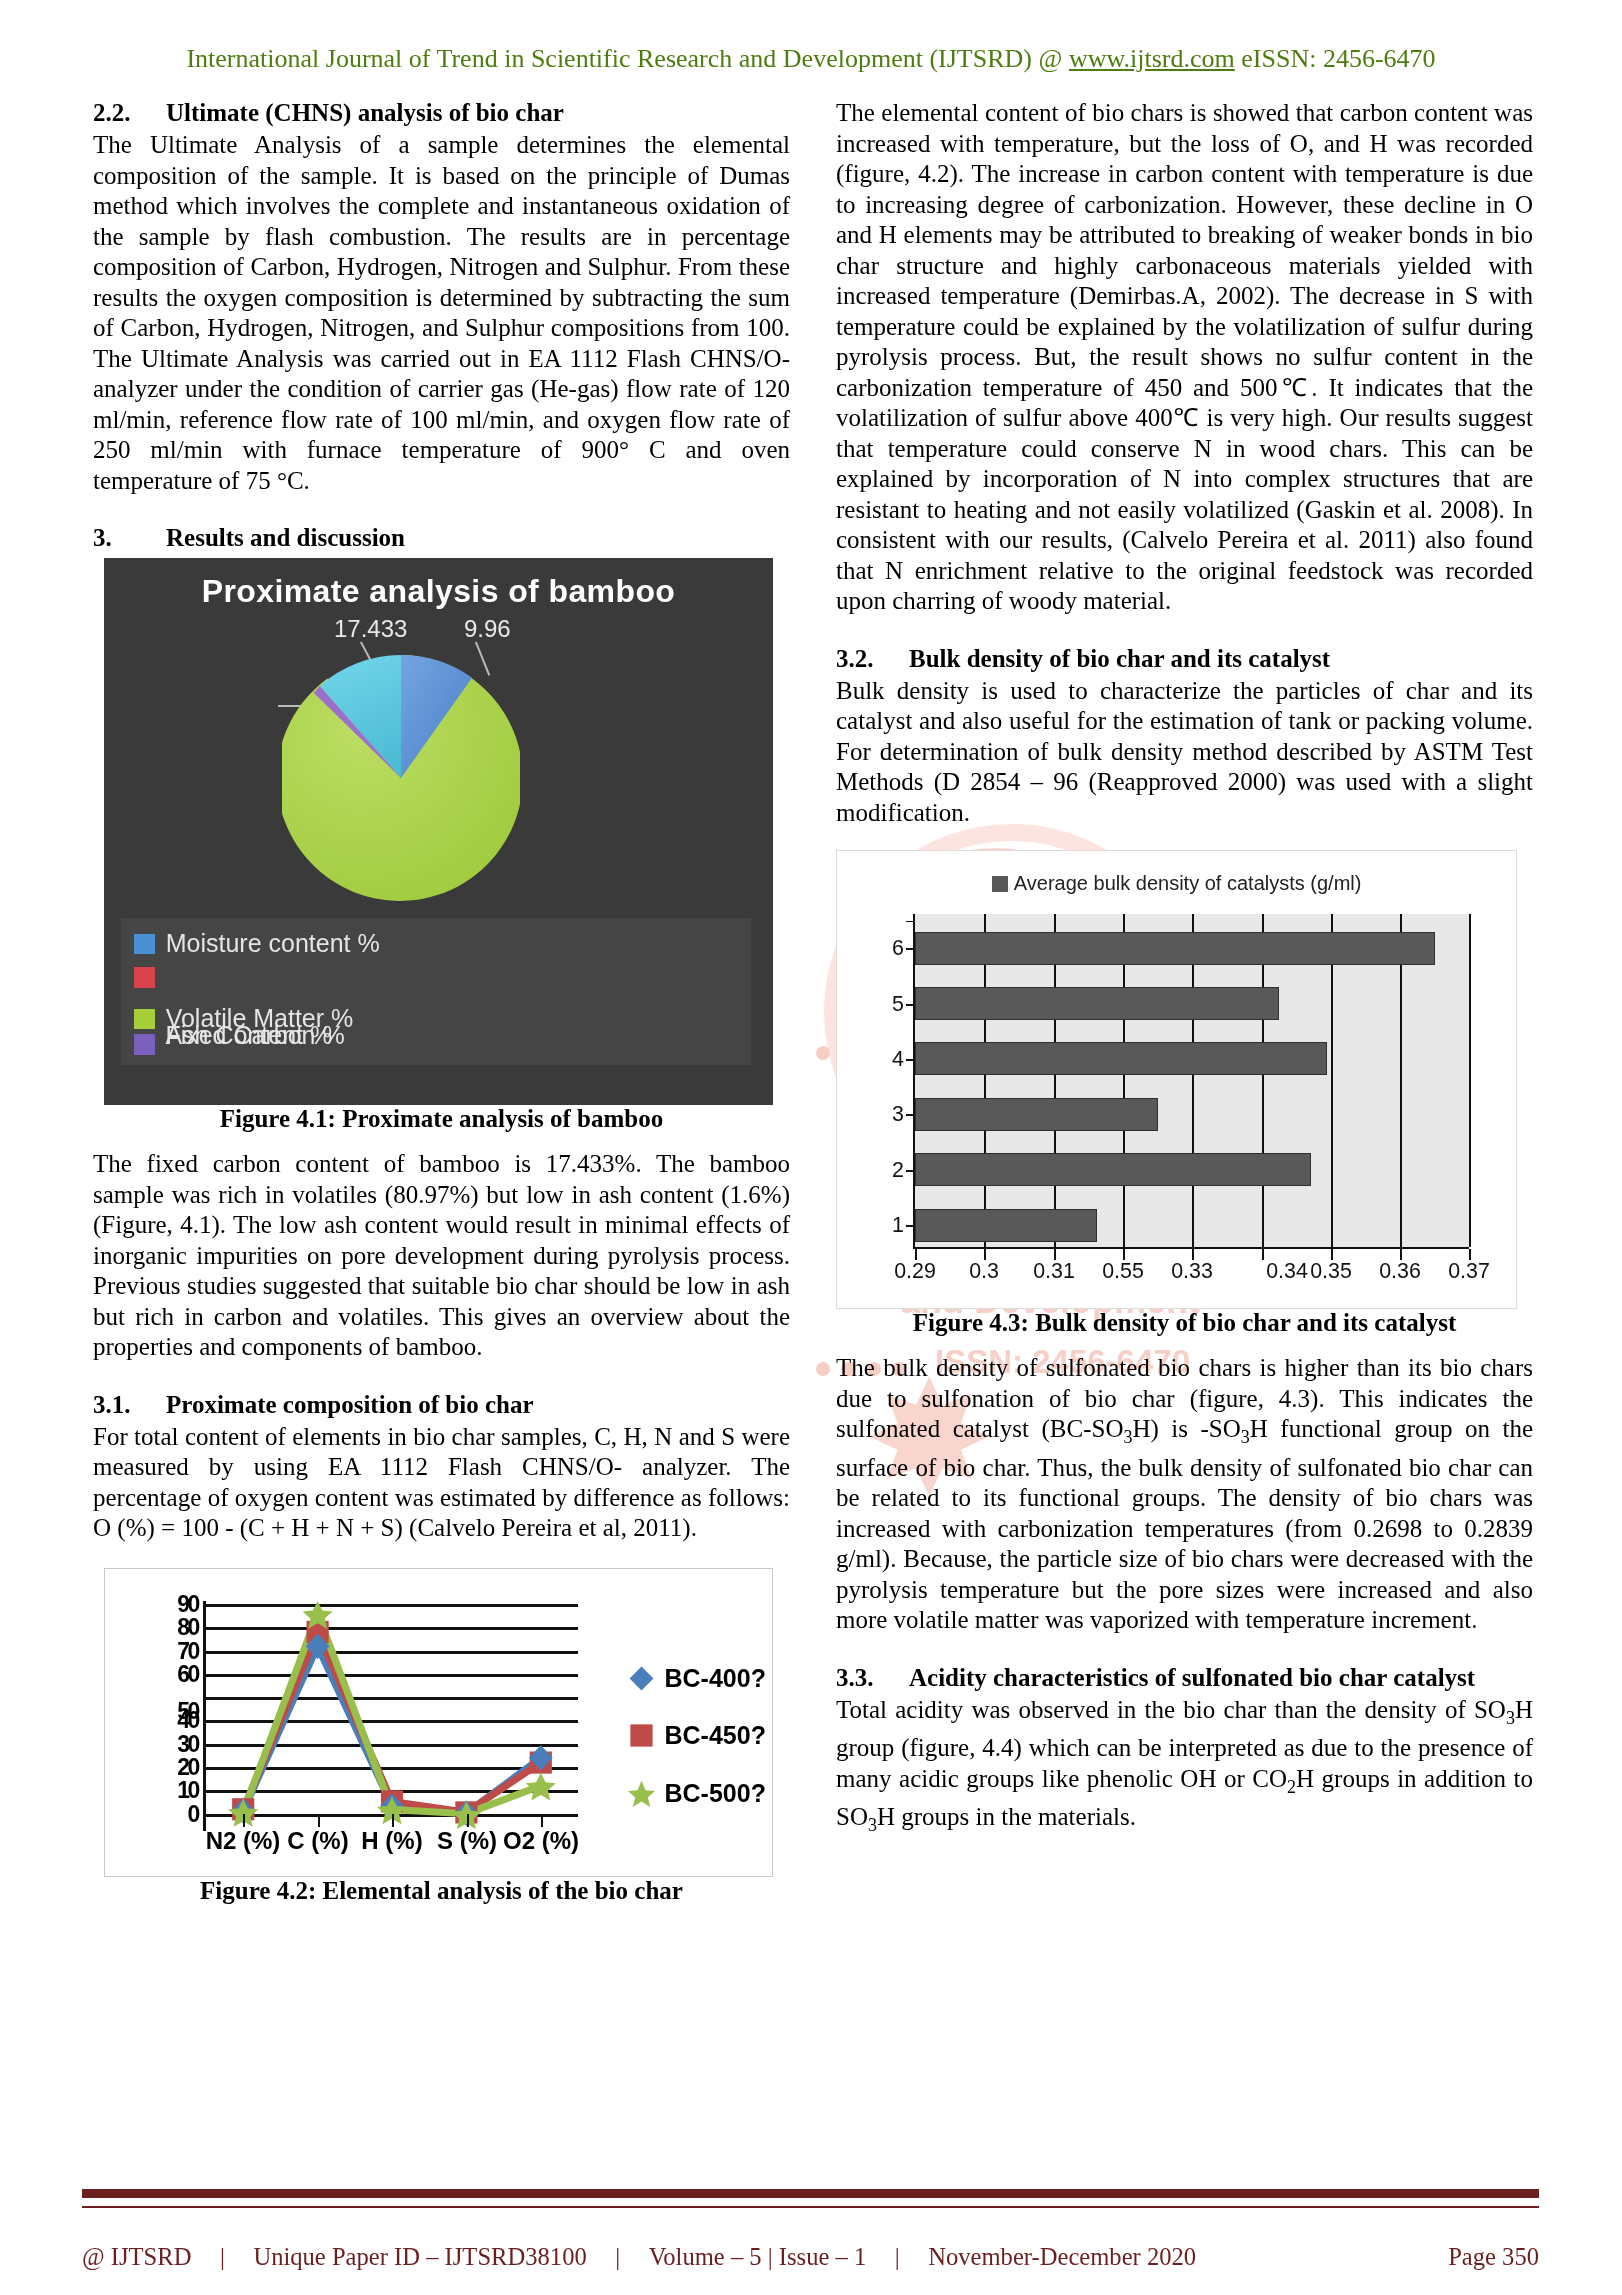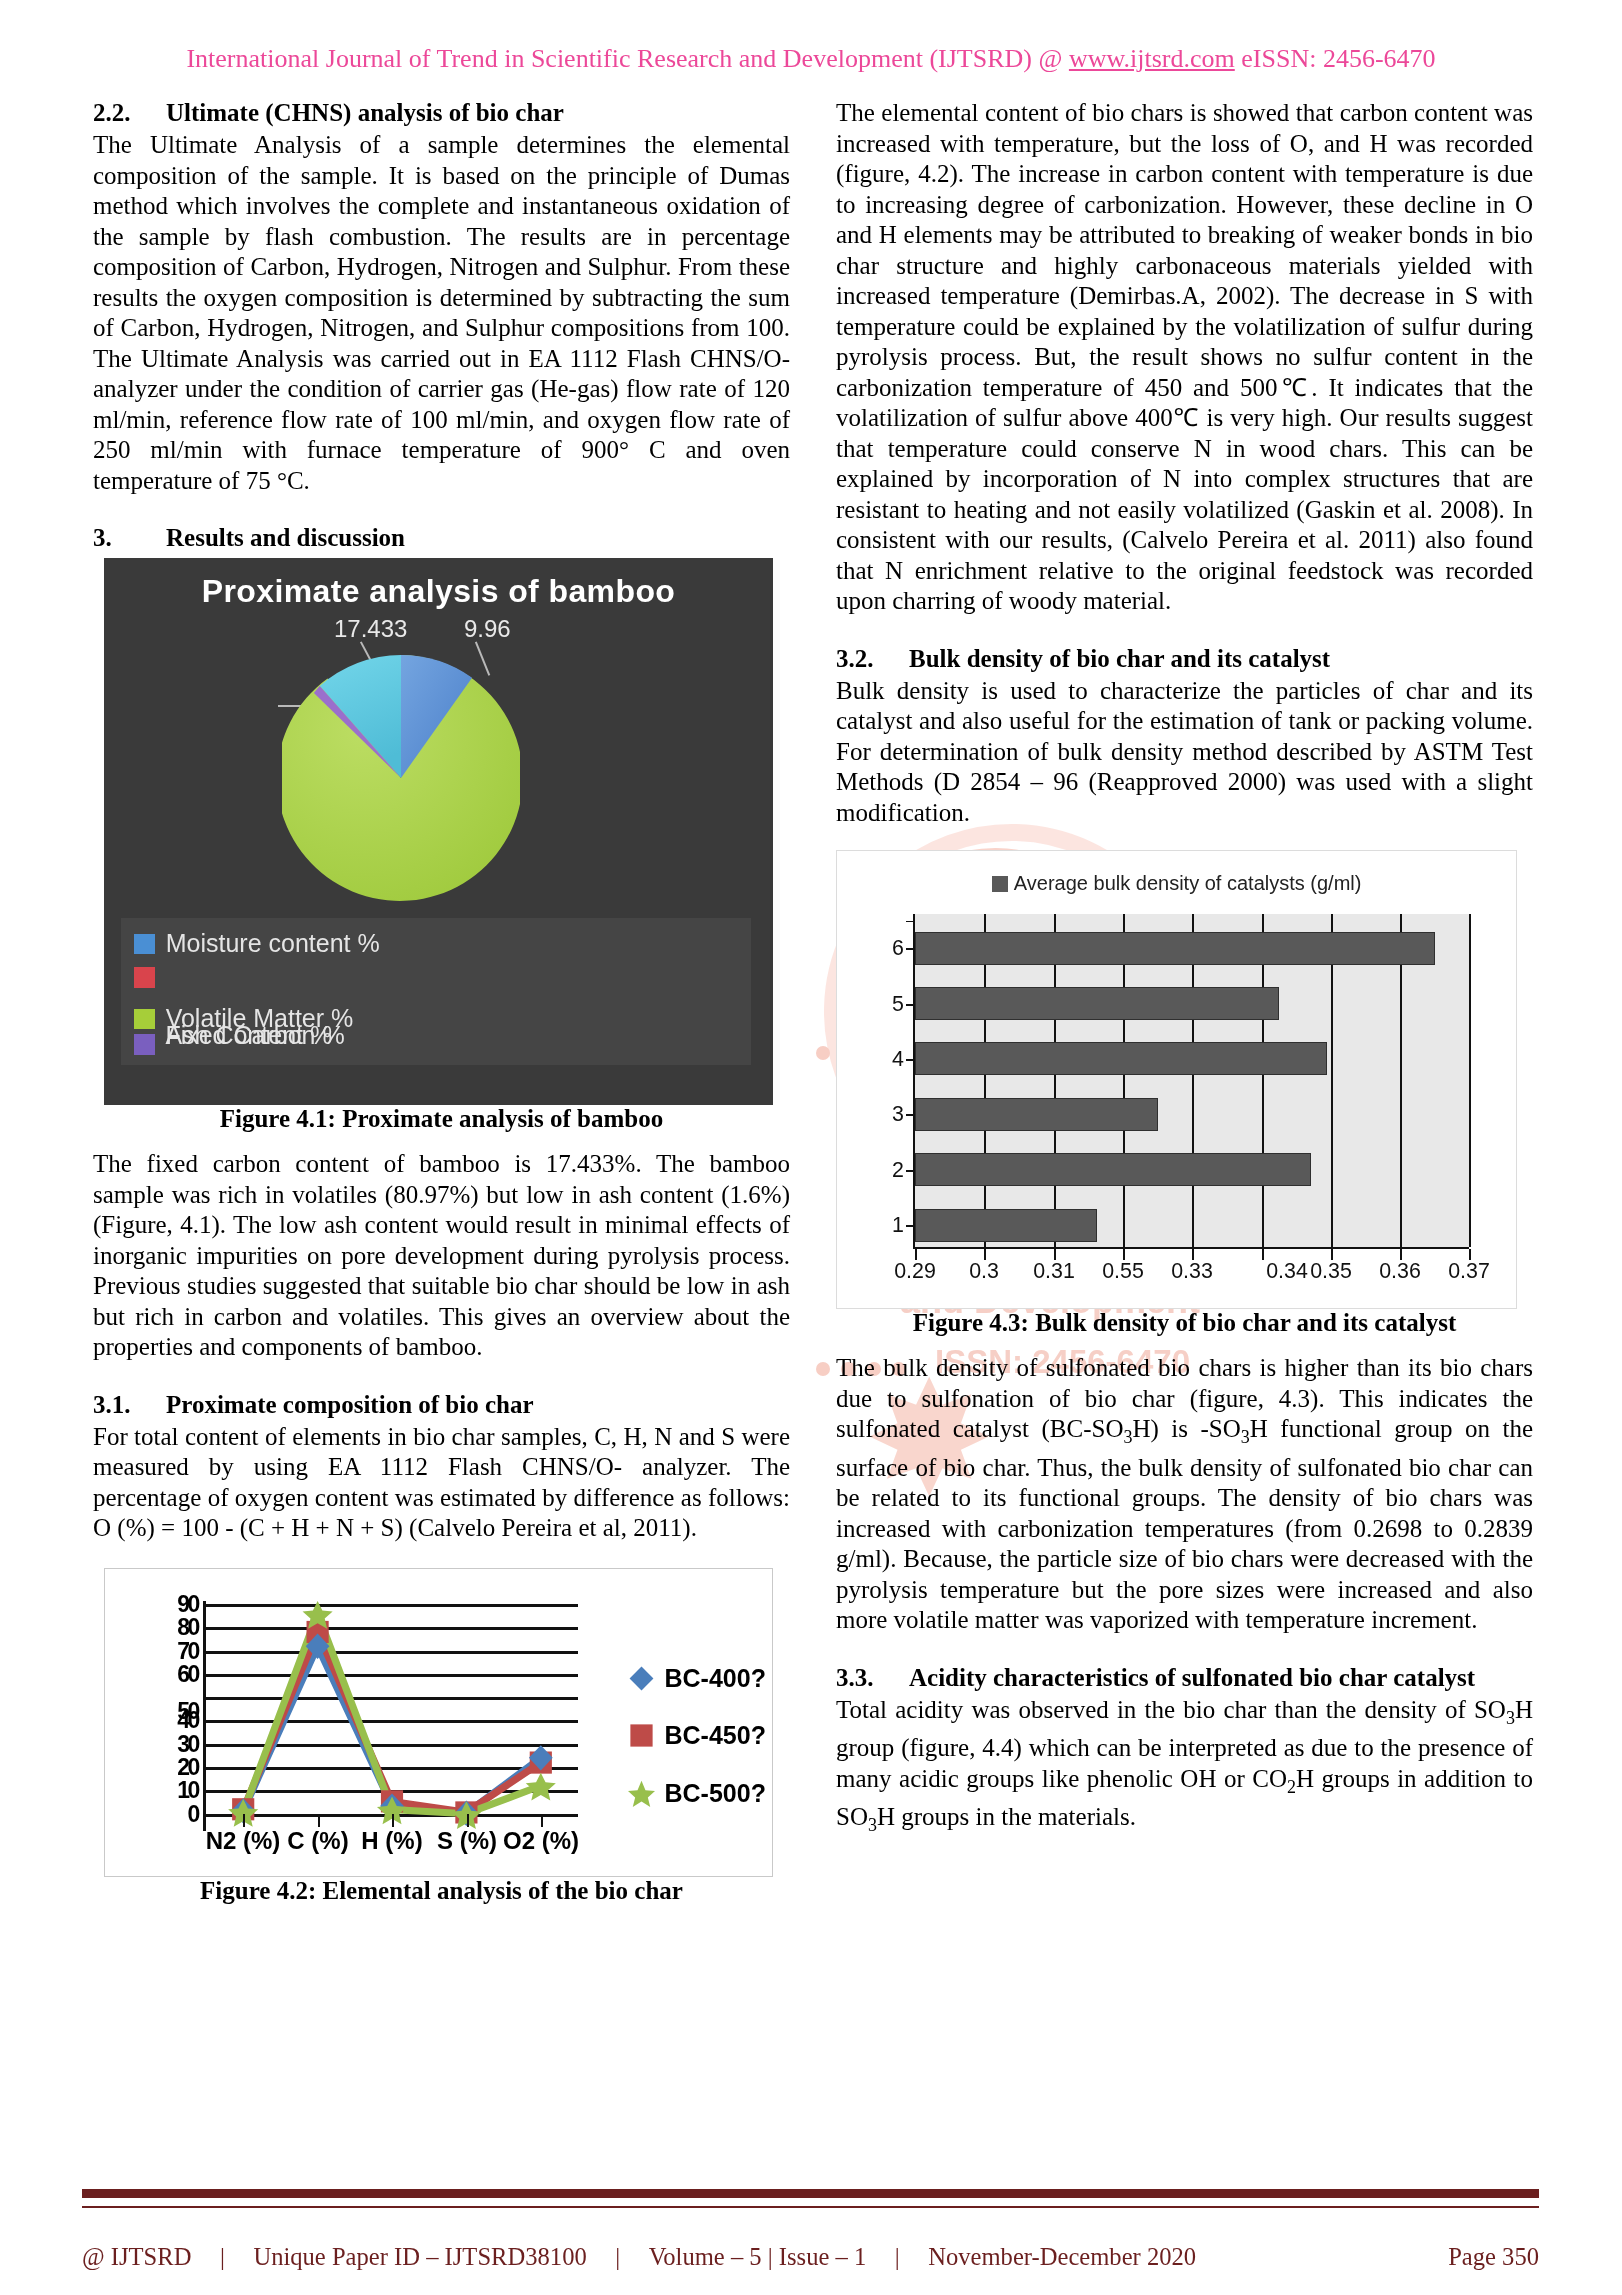--- a/index.html
+++ b/index.html
@@ -39,21 +39,21 @@
   .wm-dots span{display:inline-block;width:14.3px;height:14.3px;border-radius:50%;background:#f7cec4;margin-right:11px;}
   .wm-dots2{position:absolute;left:119px;top:554px;}
   .wm-dots2 span{display:inline-block;width:14.3px;height:14.3px;border-radius:50%;background:#f7cec4;margin-right:11px;}
   .wm-star{
     position:absolute; left:166px; top:554px; font-size:158px; color:#f9d6cd; line-height:1;
   }
 
   
   .hdr{
     position:absolute; left:0; top:44px; width:1622px; text-align:center;
-    font-size:26px; color:#ec4899; font-family:"Liberation Serif", serif;
+    font-size:26px; color:#4d7c0f; font-family:"Liberation Serif", serif;
     z-index:3; white-space:nowrap;
   }
   .hdr .u{ text-decoration:underline; }
 
   
   .col{ position:absolute; width:697px; z-index:2; }
   .col-l{ left:93px; top:98px; }
   .col-r{ left:836px; top:98px; }
 
   p.body, .sec{

